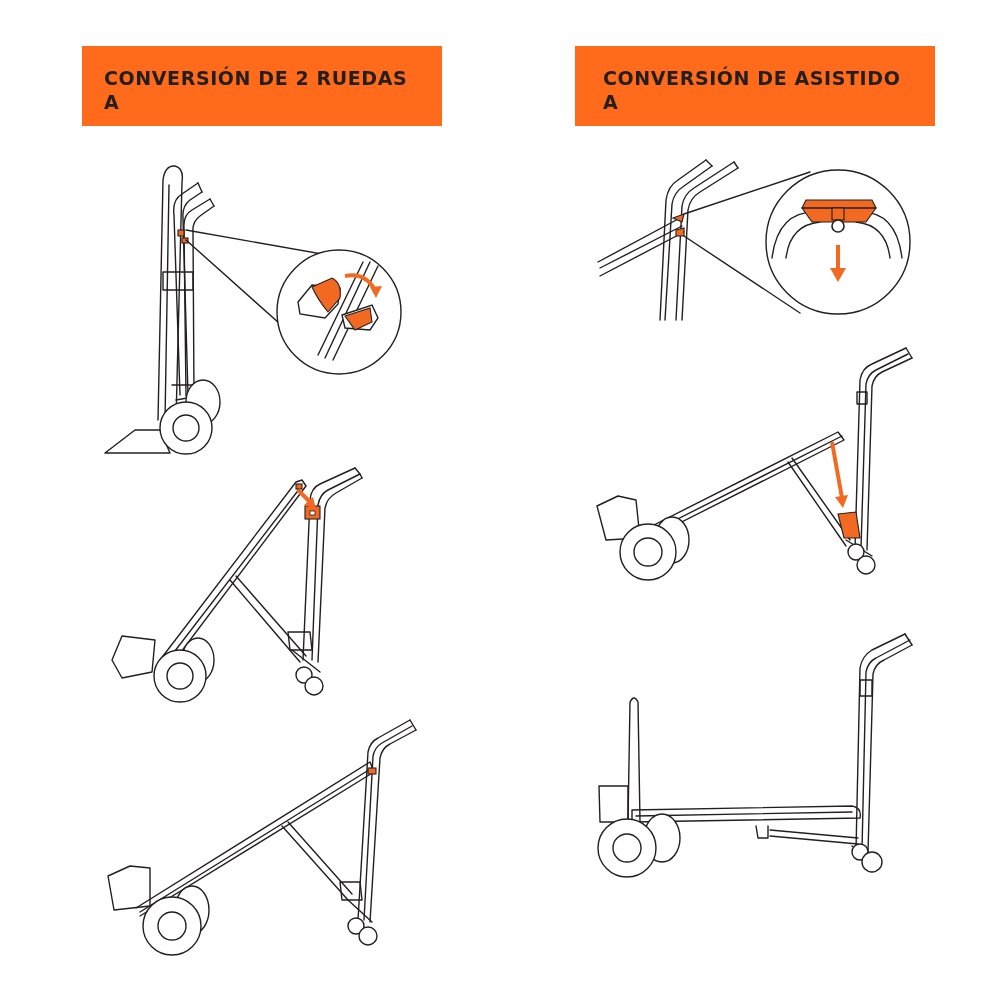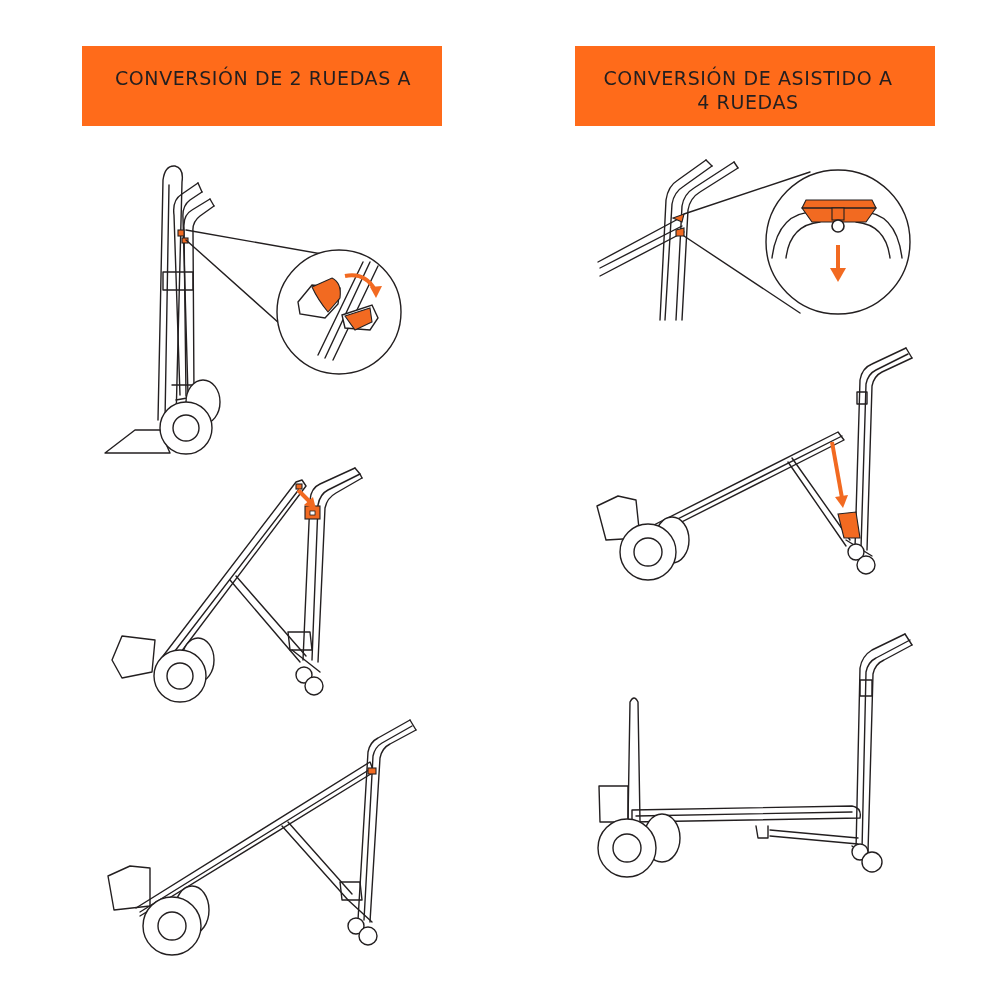--- a/index.html
+++ b/index.html
@@ -1,39 +1,38 @@
 <!DOCTYPE html>
 <html><head>
 <meta charset="utf-8">
 <style>
   html, body { margin: 0; padding: 0; background: #ffffff; }
   body { width: 1000px; height: 1000px; position: relative; overflow: hidden;
          font-family: "DejaVu Sans", "Liberation Sans", sans-serif; }
   .banner { position: absolute; background: #ff6b1a; color: #231f20;
-            font-weight: normal; font-size: 19px; line-height: 24px;
-            letter-spacing: 0.6px; padding: 20px 20px 0 22px; box-sizing: border-box; text-align: center; }
+            font-weight: bold; font-size: 19px; line-height: 24px;
+            letter-spacing: 0.6px; padding: 20px 20px 0 22px; box-sizing: border-box; }
   .banner span { display: block; }
   #banner-left { left: 82px; top: 46px; width: 360px; height: 80px; }
-  #banner-right { left: 575px; top: 46px; width: 360px; height: 80px; padding-left: 6px; }
+  #banner-right { left: 575px; top: 46px; width: 360px; height: 80px; padding-left: 28px; }
   svg.art { position: absolute; left: 0; top: 0; }
   .ln { fill: none; stroke: #231f20; stroke-width: 1.4; stroke-linejoin: round; stroke-linecap: round; }
   .wf { fill: #ffffff; stroke: #231f20; stroke-width: 1.4; }
   .or { fill: #f26a21; stroke: #231f20; stroke-width: 1.1; }
   .orl { fill: none; stroke: #f26a21; stroke-width: 4; stroke-linecap: butt; }
   .ora { fill: #f26a21; stroke: none; }
 </style>
 </head>
 <body>
 
 <div class="banner" id="banner-left">
   <span>CONVERSIÓN DE 2 RUEDAS A</span>
 </div>
 <div class="banner" id="banner-right">
   <span>CONVERSIÓN DE ASISTIDO A</span>
-  <span>4 RUEDAS</span>
 </div>
 
 <svg class="art" width="1000" height="1000" viewBox="0 0 1000 1000">
 
   <g>
 
     <path class="ln" d="M158 420 L163 180 Q165 165 175 166 Q184 168 182 182 L176 420"></path>
     <path class="ln" d="M165 420 L169 185"></path>
 
     <path class="ln" d="M180 395 L174 215 Q172 200 182 194 L198 183"></path>

